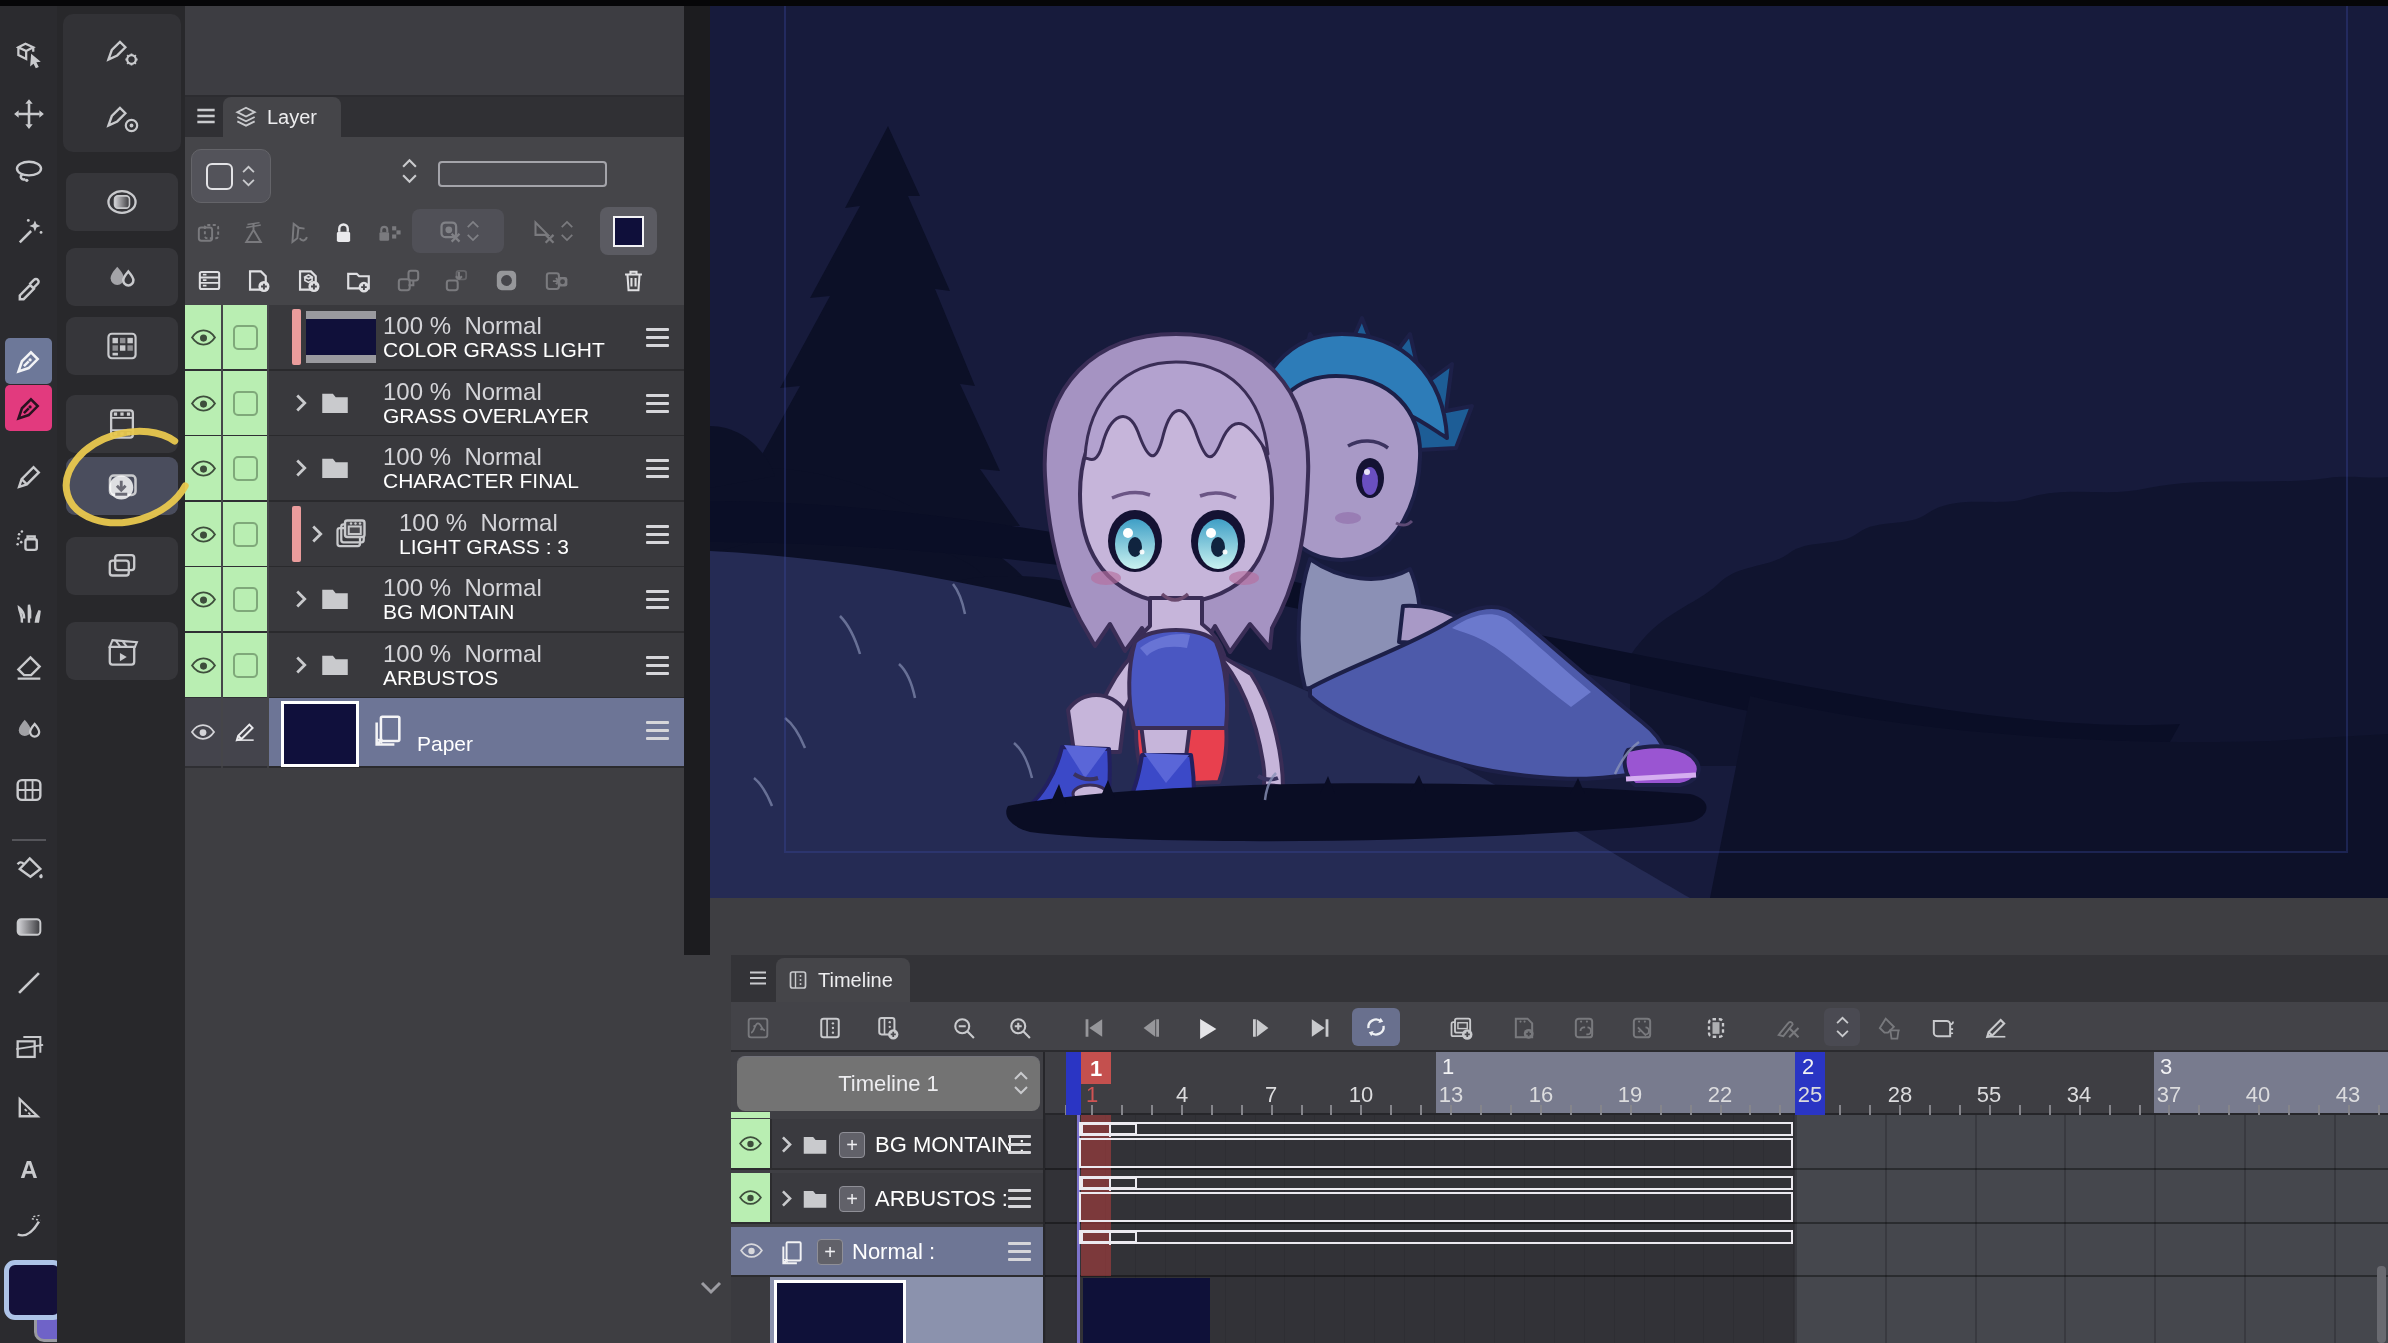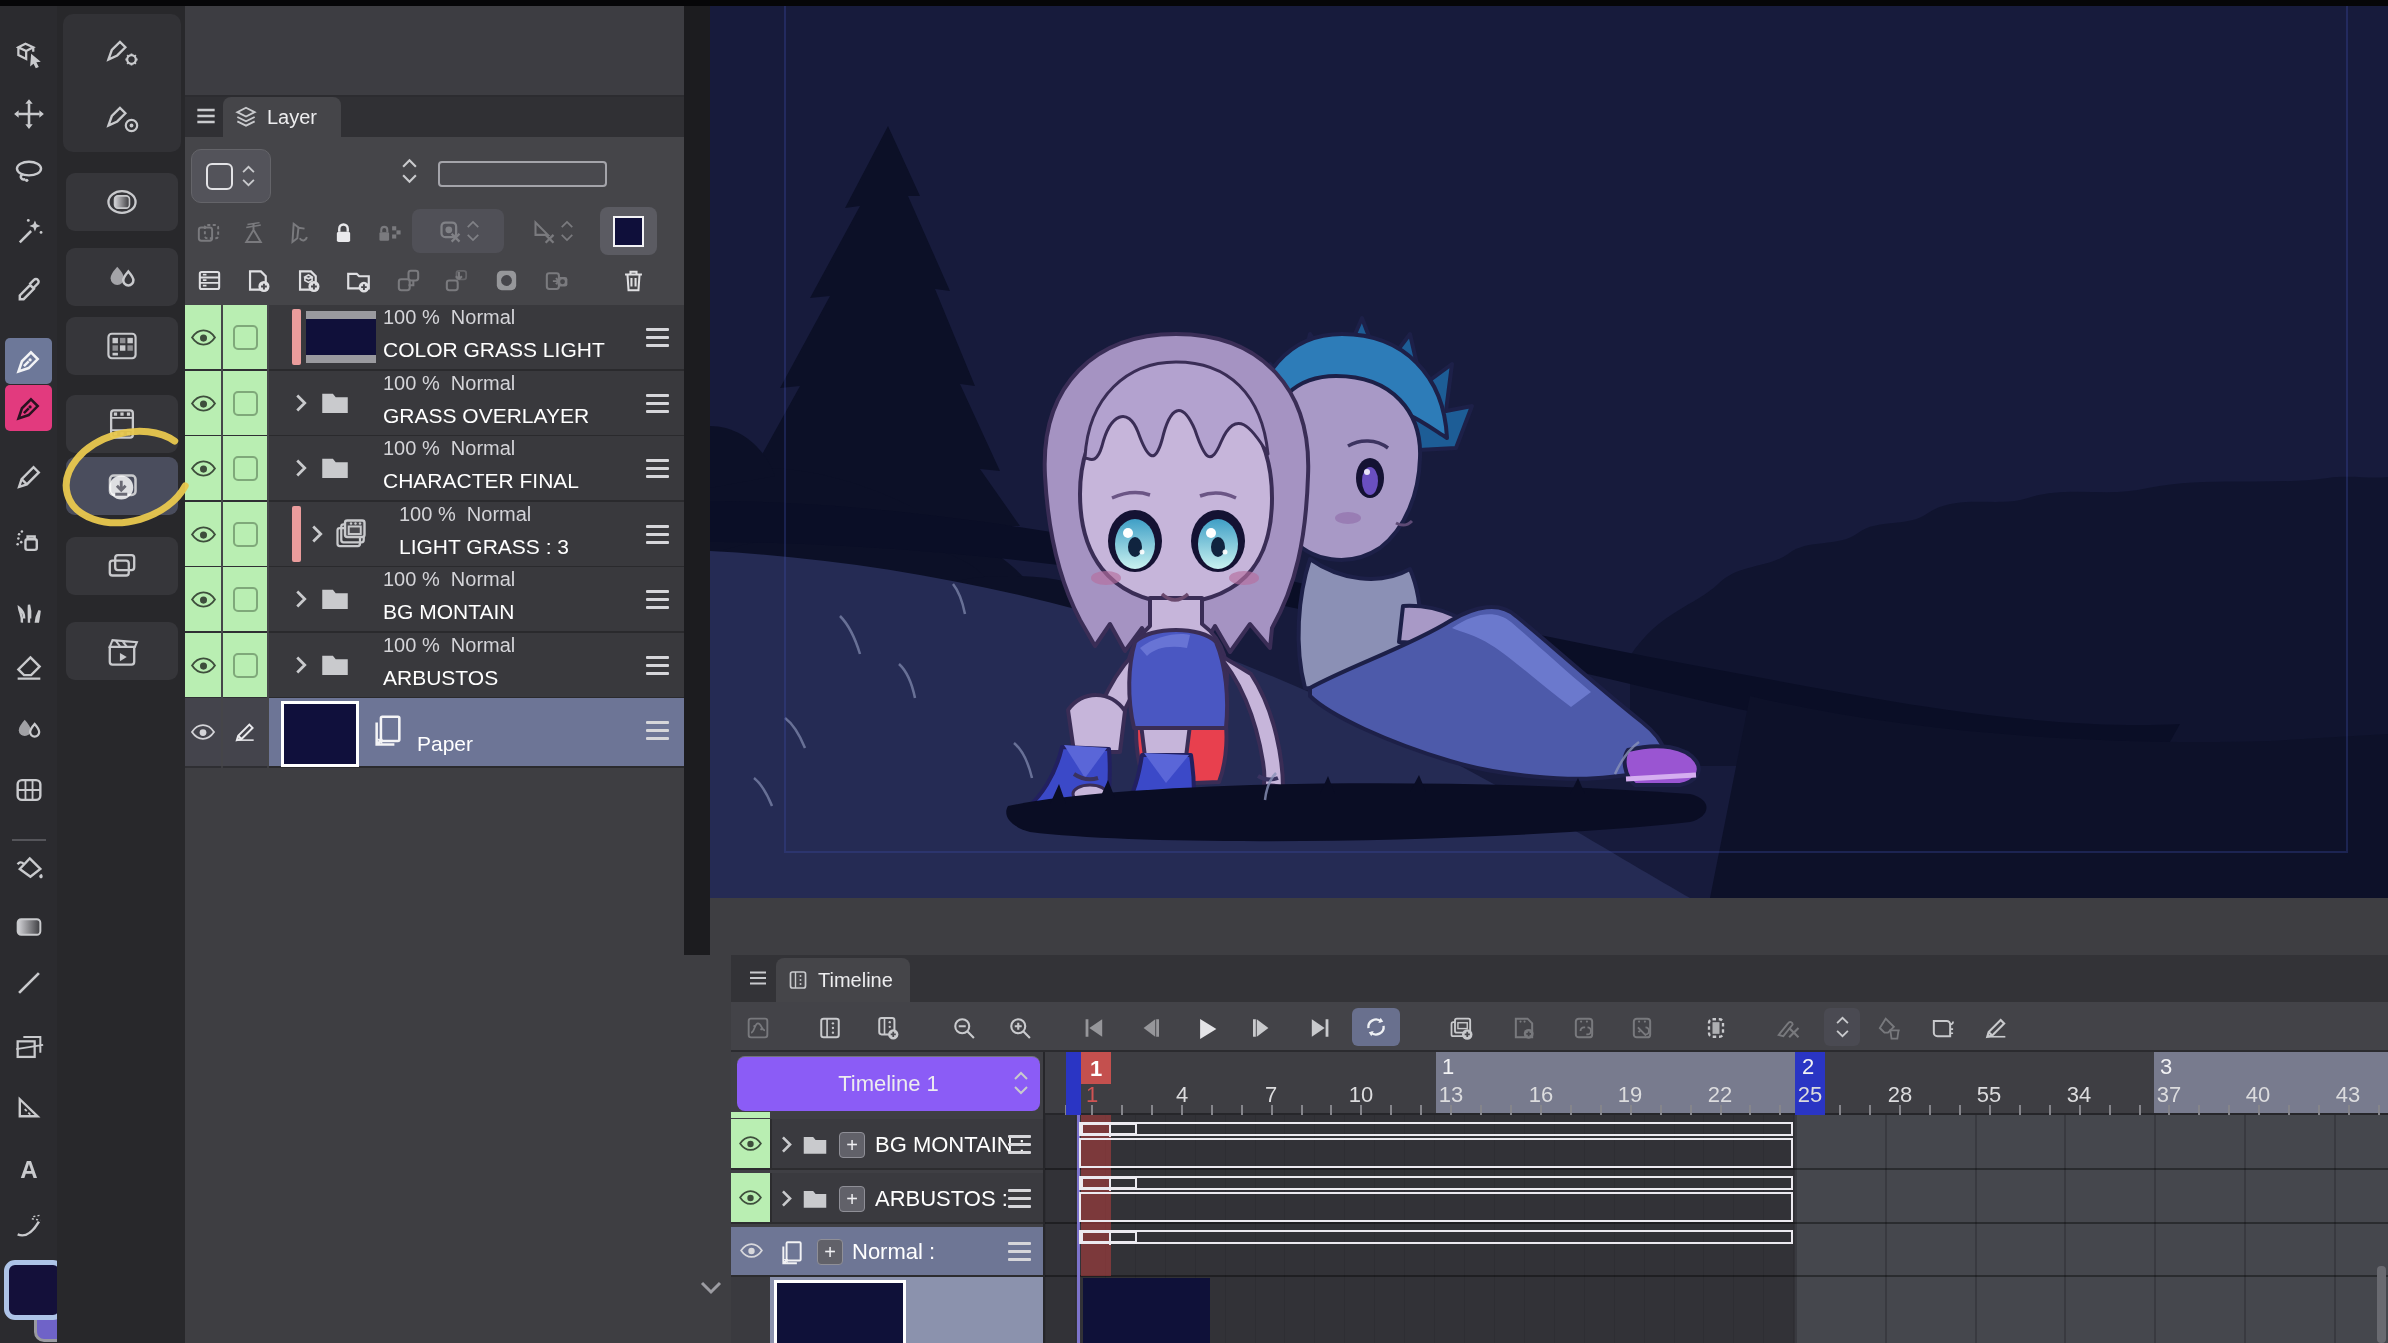--- a/index.html
+++ b/index.html
@@ -32,38 +32,38 @@
   .slider{left:253px;top:155px;width:165px;height:22px;border:2px solid #a4a4aa;border-radius:4px;background:#49494e;}
   .grpbtn{top:203px;height:44px;background:#50505 7;background:#505057;border-radius:8px;display:flex;align-items:center;justify-content:center;gap:2px;}
   .swtile{left:415px;top:201px;width:57px;height:48px;background:#5b5b62;border-radius:8px;display:flex;align-items:center;justify-content:center;}
   .swnavy{width:27px;height:27px;background:#0f0f3a;border:2px solid #f2f2f4;}
   .lrow{left:0;width:499px;height:64px;}
   .cell-eye{left:0;top:0;width:36px;height:64px;background:#b9eeb2;border-bottom:2px solid #2f2f33;display:flex;align-items:center;justify-content:center;}
   .cell-chk{left:38px;top:0;width:44px;height:64px;background:#b9eeb2;border-bottom:2px solid #2f2f33;display:flex;align-items:center;justify-content:center;}
   .chk{width:21px;height:21px;border:2px solid #7fa87a;border-radius:5px;}
   .cell-main{left:84px;top:0;width:415px;height:64px;background:#39393d;border-bottom:2px solid #2a2a2d;}
   .clipbar{left:23px;top:4px;width:9px;height:56px;background:#ea9c9c;border-radius:2px;}
-  .l-op{position:absolute;top:1px;font-size:20px;color:#d4d4d8;}
+  .l-op{position:absolute;top:7px;font-size:24px;color:#d4d4d8;}
   .l-name{position:absolute;top:33px;font-size:21px;color:#ffffff;}
   .menu3{position:absolute;right:15px;top:23px;width:23px;height:19px;}
   .menu3 i{display:block;height:3px;background:#d6d6da;margin-bottom:5px;border-radius:1px;}
   .thumbCGO{left:37px;top:6px;width:70px;height:52px;background:#9a9a9f;}
   .thumbCGO i{position:absolute;left:0;top:8px;width:70px;height:36px;background:#10103a;display:block;}
   
   #canvas{left:710px;top:6px;width:1678px;height:892px;background:#171b3c;}
   #gapcol{left:684px;top:6px;width:26px;height:949px;background:#1c1c1f;}
   
   #timeline{left:731px;top:955px;width:1657px;height:388px;background:#3f3f44;overflow:hidden;}
   .tl-tabrow{left:0;top:0;width:1657px;height:47px;background:#333337;}
   .tl-tab{left:45px;top:3px;width:134px;height:44px;background:#454549;border-radius:8px 8px 0 0;
           display:flex;align-items:center;gap:8px;padding-left:10px;box-sizing:border-box;}
   .tl-tab span{font-size:20px;color:#ededef;}
   .tl-toolbar{left:0;top:47px;width:1657px;height:50px;background:#434348;border-bottom:2px solid #2b2b2f;box-sizing:border-box;}
   .ticon{top:59px;width:28px;height:28px;}
-  .selector{left:6px;top:101px;width:303px;height:54px;background:#8b5cf6;border-radius:8px;border-top:1px solid #72727a;
+  .selector{left:6px;top:101px;width:303px;height:54px;background:#737373;border-radius:8px;border-top:1px solid #72727a;
             display:flex;align-items:center;justify-content:center;}
   .selector span{font-size:22px;color:#ececef;}
   .trow{left:0;width:312px;height:51px;background:#3a3a3f;border-bottom:2px solid #2c2c2f;box-sizing:border-box;}
   .trow .eyec{left:0;top:0;width:39px;height:49px;background:#b9eeb2;border-right:2px solid #2c2c2f;display:flex;align-items:center;justify-content:center;}
   .plusbox{width:24px;height:24px;background:#616169;border:1px solid #8f8f97;border-radius:4px;color:#efeff2;
            display:flex;align-items:center;justify-content:center;font-size:20px;line-height:20px;}
   .tname{font-size:22px;color:#ffffff;}
   .ruler-num{position:absolute;top:0;transform:translateX(-50%);font-size:22px;color:#dcdcde;}
   .sec-num{position:absolute;top:0;font-size:22px;color:#f2f2f4;}
   .celbar{position:absolute;border:2px solid #eceaf0;box-sizing:border-box;}

